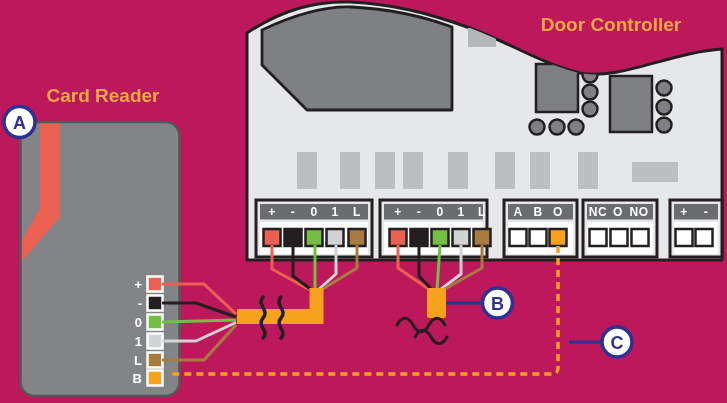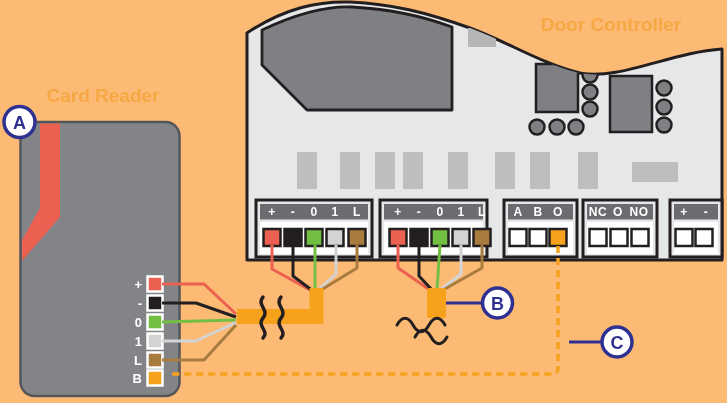--- a/index.html
+++ b/index.html
@@ -1,16 +1,16 @@
 <!DOCTYPE html>
 <html><head>
 <meta charset="utf-8">
 <style>
   html,body{margin:0;padding:0;background:#ffffff;}
-  .stage{position:relative;width:727px;height:403px;background:#fdba74;overflow:hidden;
+  .stage{position:relative;width:727px;height:403px;background:#be185d;overflow:hidden;
          font-family:"Liberation Sans",sans-serif;}
   svg{display:block;}
   text{font-family:"Liberation Sans",sans-serif;}
   .title{font-size:19px;font-weight:bold;fill:#F5A843;}
   .reader-term-label{font-size:13px;font-weight:bold;fill:#ffffff;text-anchor:end;}
   .block-label{font-size:12px;font-weight:bold;fill:#ffffff;text-anchor:middle;letter-spacing:0.5px;}
   .callout-letter{font-size:18px;font-weight:bold;fill:#2E3192;text-anchor:middle;}
 </style>
 </head>
 <body>

